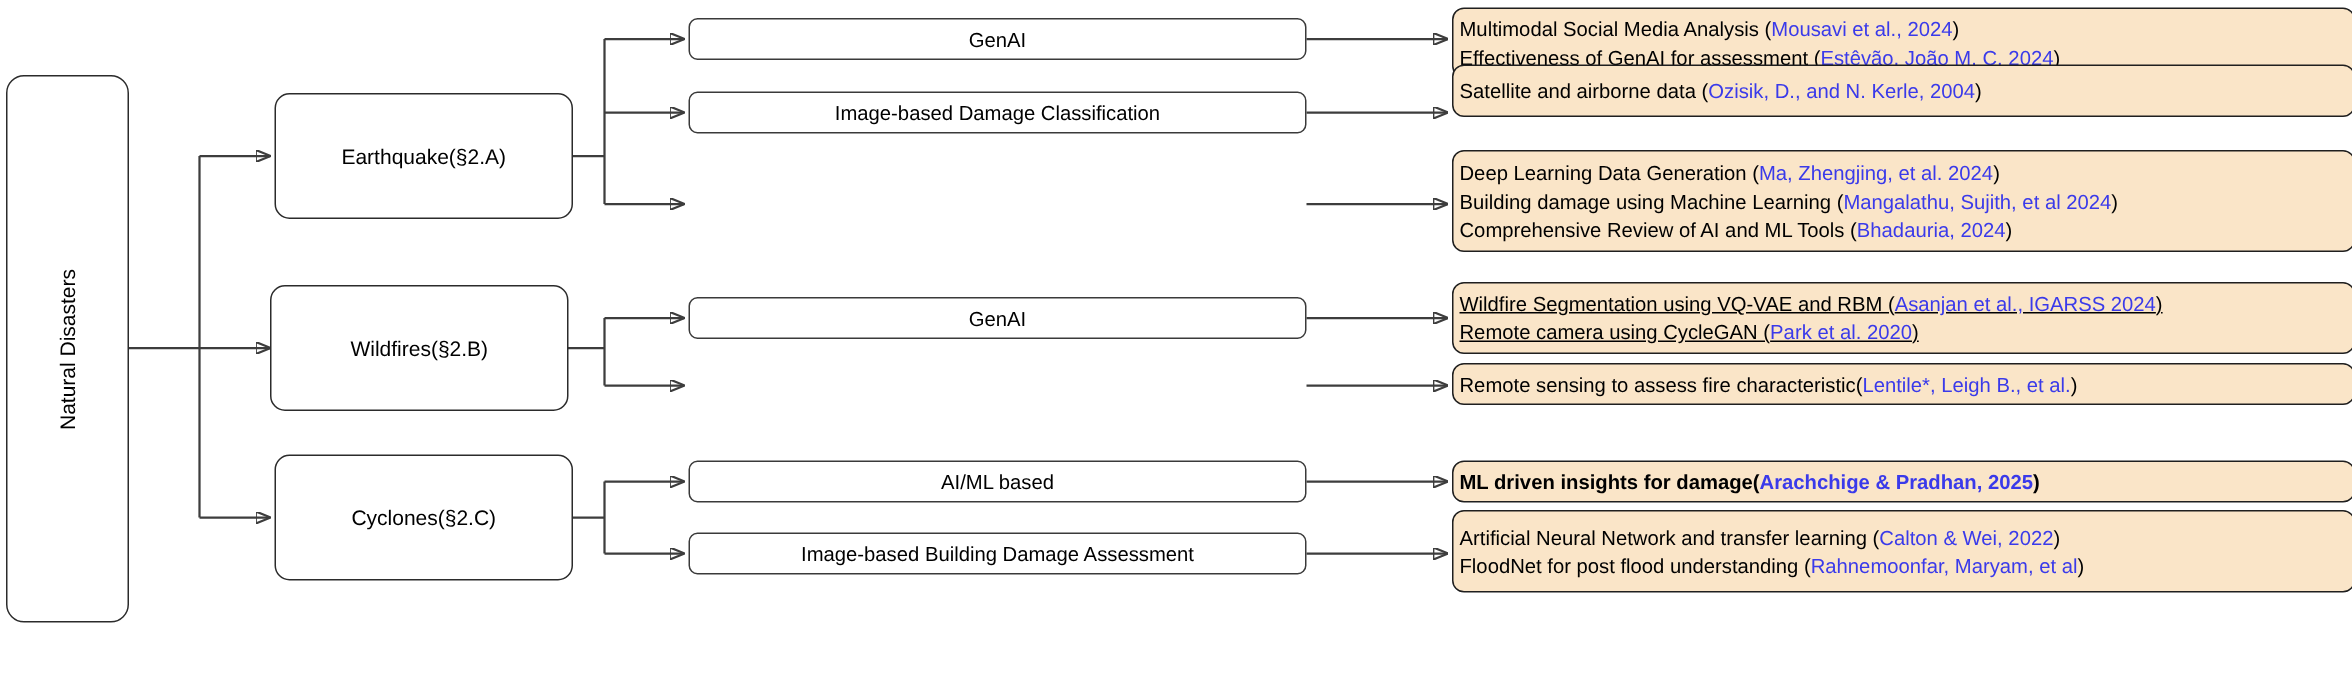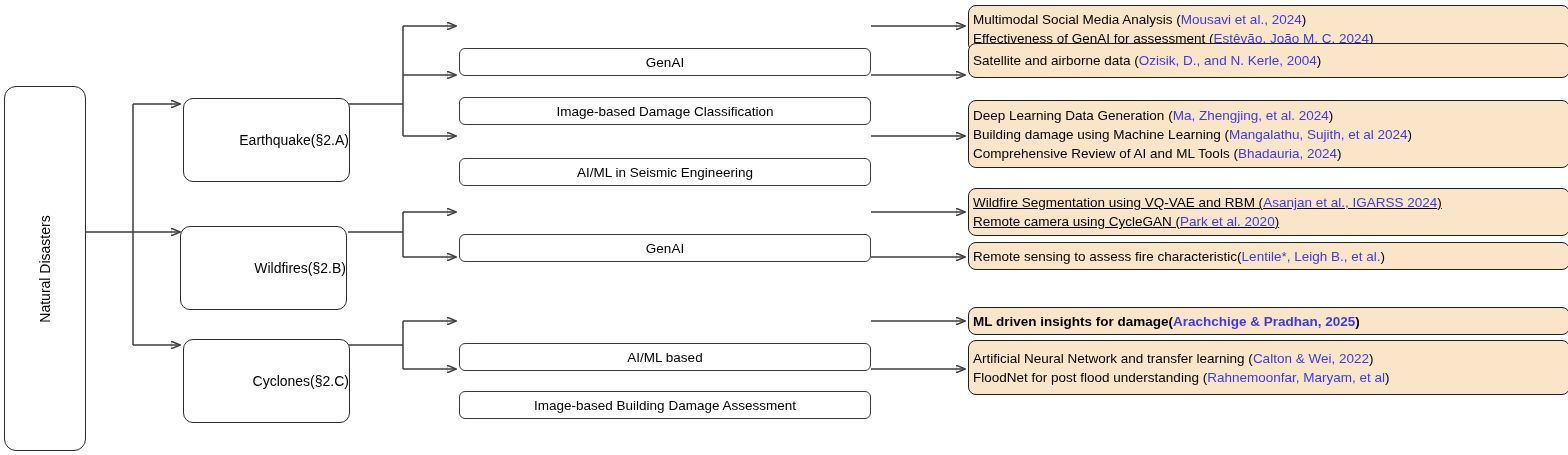--- a/index.html
+++ b/index.html
@@ -14,26 +14,25 @@
   svg.connectors{position:absolute;left:0;top:0;width:1568px;height:455px;}
   svg.connectors path{stroke:#3d3d3d;stroke-width:1.5;fill:none;}
 
   .node{
     position:absolute;
     background:#ffffff;
     border:1.4px solid #2b2b2b;
     box-sizing:border-box;
     display:flex;align-items:center;justify-content:center;
     text-align:center;
-    margin-top:36px;
   }
   .root-box{left:4px;top:50px;width:82px;height:365px;border-radius:12px;font-size:14px;}
   .root-box .vlabel{transform:rotate(-90deg);white-space:nowrap;}
 
-  .cat{width:167px;height:84px;border-radius:10px;font-size:14px;justify-content:flex-end;}
+  .cat{width:199px;height:84px;border-radius:10px;font-size:14px;}
   .cat.eq{left:183px;top:62px;}
   .cat.wf{left:180px;top:190px;}
   .cat.cy{left:183px;top:303px;}
 
   .topic{left:459px;width:412px;height:28px;border-radius:6px;font-size:13.5px;border-color:#3a3a3a;}
   .topic.t1{top:12px;}
   .topic.t2{top:61px;}
   .topic.t3{top:122px;}
   .topic.t4{top:198px;}
   .topic.t5{top:243px;}
@@ -116,23 +115,20 @@
   <div class="node cat cy">
     <span>Cyclones(§2.C)</span>
   </div>
 
   <div class="node topic t1">
     <span>GenAI</span>
   </div>
   <div class="node topic t2">
     <span>Image-based Damage Classification</span>
   </div>
-  <div class="node topic t3">
-    <span>AI/ML in Seismic Engineering</span>
-  </div>
   <div class="node topic t4">
     <span>GenAI</span>
   </div>
   <div class="node topic t6">
     <span>AI/ML based</span>
   </div>
   <div class="node topic t7">
     <span>Image-based Building Damage Assessment</span>
   </div>
 

